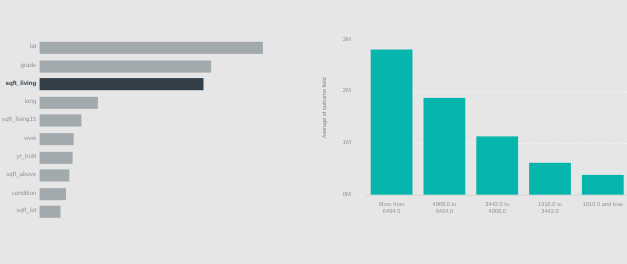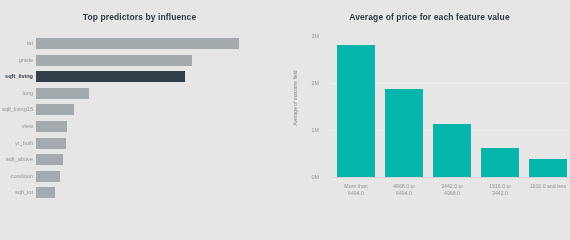--- a/index.html
+++ b/index.html
@@ -143,21 +143,20 @@
     line-height: 7px;
     white-space: pre-line;
   }
 </style>
 </head>
 <body>
 
 <div class="root">
 
   <div class="panel panel-left">
-    <div class="chart-title">Top predictors by influence</div>
     <div class="hbar-plot" id="hbar-plot">
         <div class="hbar-row" style="top: 0px;">
           <div class="hbar-label">lat</div>
           <div class="hbar-track">
             <div class="hbar-fill" style="width: 203px;"></div>
           </div>
         </div>
         <div class="hbar-row" style="top: 16.6px;">
           <div class="hbar-label">grade</div>
           <div class="hbar-track">
@@ -209,21 +208,20 @@
         <div class="hbar-row" style="top: 149.4px;">
           <div class="hbar-label">sqft_lot</div>
           <div class="hbar-track">
             <div class="hbar-fill" style="width: 18.879px;"></div>
           </div>
         </div>
       </div>
   </div>
 
   <div class="panel panel-right">
-    <div class="chart-title">Average of price for each feature value</div>
     <div class="vbar-area" id="vbar-area">
       <div class="y-axis-title">Average of outcome field</div>
     <div class="y-tick" style="top: 33px;">3M</div>
         <div class="gridline" style="top: 83px;"></div>
         <div class="y-tick" style="top: 80px;">2M</div>
         <div class="gridline" style="top: 130px;"></div>
         <div class="y-tick" style="top: 127px;">1M</div>
         <div class="y-tick" style="top: 174px;">0M</div>
         <div class="baseline" style="top: 177px;"></div>
         <div class="vbar" style="left: 52px; width: 38px; top: 44.93px; height: 132.07px;"></div>

